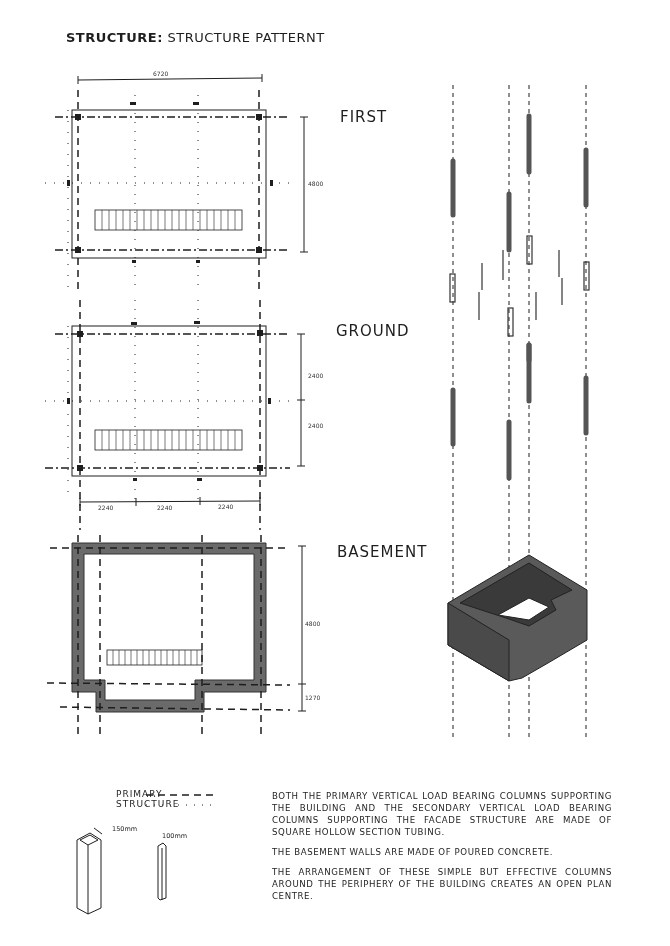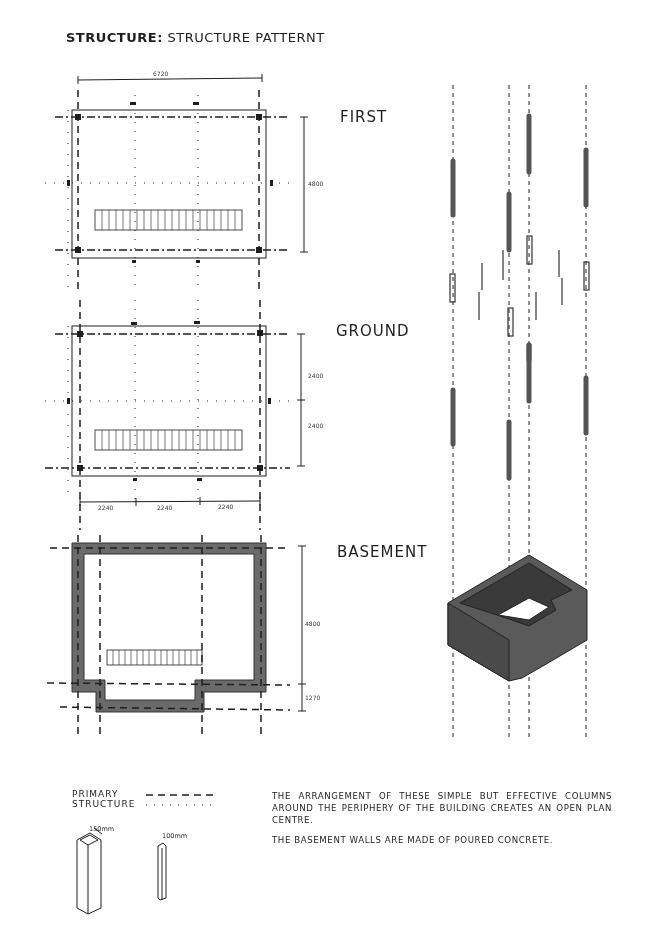--- a/index.html
+++ b/index.html
@@ -3,21 +3,21 @@
 <meta charset="utf-8">
 <style>
   html, body { margin:0; padding:0; background:#ffffff; }
   body { width:670px; height:946px; position:relative; overflow:hidden;
          font-family:"DejaVu Sans", sans-serif; color:#1e1e1e; }
   .title { position:absolute; left:66px; top:30px; font-size:13px; letter-spacing:0.5px; }
   .title b { font-weight:bold; }
   .lbl { position:absolute; font-size:15px; letter-spacing:1px; }
   .dim { position:absolute; font-size:6px; color:#333; }
   svg { position:absolute; left:0; top:0; }
-  .legend-row { position:absolute; font-size:9px; letter-spacing:1px; }
+  .legend-row { position:absolute; font-size:9px; letter-spacing:1px;margin-left:44px; }
   .notes { position:absolute; left:272px; width:340px; font-size:8.6px; line-height:12px;
            letter-spacing:0.6px; text-align:justify; }
   .notes p { margin:0 0 8px 0; }
   .colnote { position:absolute; font-size:6.5px; }
 </style>
 </head>
 <body>
 
 <div class="title"><b>STRUCTURE:</b><span> STRUCTURE PATTERNT</span></div>
 
@@ -170,19 +170,20 @@
 <div class="dim" style="left:98px;top:504px;">2240</div>
 <div class="dim" style="left:157px;top:504px;">2240</div>
 <div class="dim" style="left:218px;top:503px;">2240</div>
 
 <div class="lbl" style="left:337px;top:543px;">BASEMENT</div>
 <div class="dim" style="left:305px;top:620px;">4800</div>
 <div class="dim" style="left:305px;top:694px;">1270</div>
 
 <div class="legend-row" style="left:72px;top:789px;">PRIMARY</div>
 <div class="legend-row" style="left:72px;top:799px;">STRUCTURE</div>
-<div class="colnote" style="left:89px;top:825px;">150mm</div>
+<div class="colnote" style="left:112px;top:825px;">150mm</div>
 <div class="colnote" style="left:162px;top:832px;">100mm</div>
 
 <div class="notes" style="top:790px;">
+  <p>BOTH THE PRIMARY VERTICAL LOAD BEARING COLUMNS SUPPORTING THE BUILDING AND THE SECONDARY VERTICAL LOAD BEARING COLUMNS SUPPORTING THE FACADE STRUCTURE ARE MADE OF SQUARE HOLLOW SECTION TUBING.</p>
+  <p>THE BASEMENT WALLS ARE MADE OF POURED CONCRETE.</p>
   <p>THE ARRANGEMENT OF THESE SIMPLE BUT EFFECTIVE COLUMNS AROUND THE PERIPHERY OF THE BUILDING CREATES AN OPEN PLAN CENTRE.</p>
-  <p>THE BASEMENT WALLS ARE MADE OF POURED CONCRETE.</p>
 </div>
 
 </body></html>

